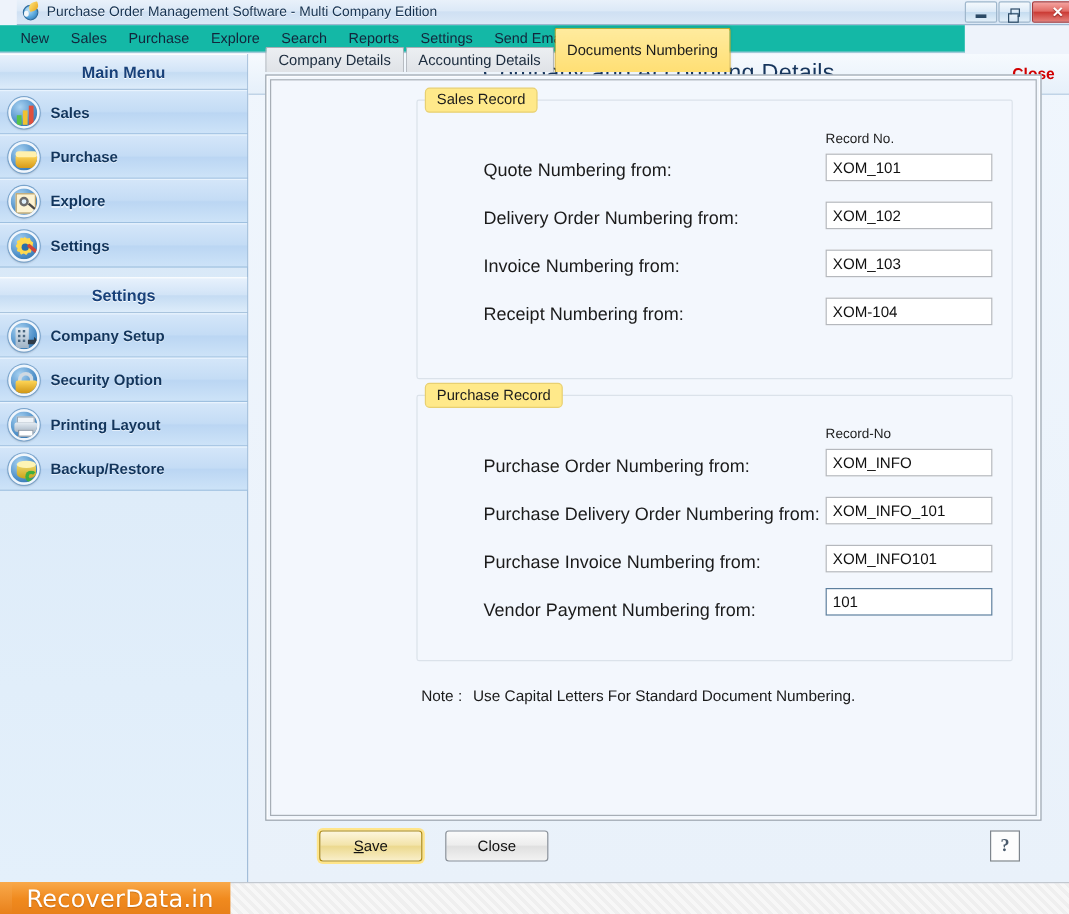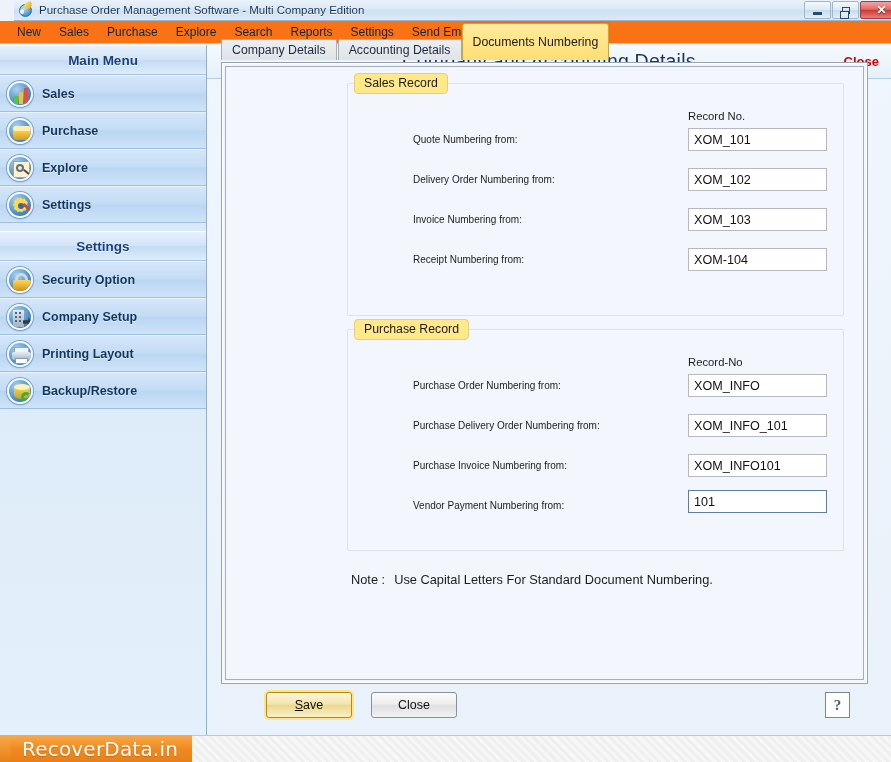--- a/index.html
+++ b/index.html
@@ -72,22 +72,22 @@
     border:1px solid #2b4a66; background: linear-gradient(to bottom,#eaf3fb,#d3e4f3);
   }
   .cap-glyph-close {
     color: #ffffff; font-size: 12px; font-weight: bold; line-height: 1;
     text-shadow: 0 1px 1px rgba(100,0,0,0.7);
     font-family: "Liberation Sans", sans-serif;
   }
 
   
   #menubar {
-    position: absolute; left: 0; top: 21px; width: 891px; height: 23px;
-    background: #f97316;
+    position: absolute; left: 0; top: 21px; width: 804px; height: 23px;
+    background: #14b8a6;
     border-bottom: 1px solid #b9cde0;
     display: flex; align-items: center; padding-left: 8px;
   }
   .menu-item {
     font-size: 12px; color: #12263c; padding: 2px 9px; white-space: nowrap; cursor: default;
   }
 
   
   #sidebar {
     position: absolute; left: 0; top: 45px; width: 207px; height: 690px;
@@ -224,21 +224,21 @@
     border: 1px solid #e8d071;
     border-radius: 4px;
     padding: 2px 9px 3px 9px;
     font-size: 12.3px; color: #1c1c1c;
     white-space: nowrap;
   }
   .col-head {
     position: absolute; font-size: 11.3px; color: #1c1c1c;
   }
   .field-label {
-    position: absolute; font-size: 10px; color: #1b1b1b; white-space: nowrap; margin-left: 10px;
+    position: absolute; font-size: 15px; color: #1b1b1b; white-space: nowrap;
   }
   .field-input {
     position: absolute; width: 139px; height: 23px;
     border: 1px solid #b5b8bd;
     background: #ffffff;
     font-family: "Liberation Sans", sans-serif;
     font-size: 12.6px; color: #111111;
     padding: 0 0 0 5px;
     outline: none;
   }
@@ -376,33 +376,33 @@
             </div>
           <div class="side-label">Settings</div>
         </div>
       </div>
     </div>
 
     <div class="panel" style="margin-top:8px;">
       <div class="panel-header">Settings</div>
       <div class="panel-body">
         <div class="side-item">
+          <div class="side-ico ico-company">
+              <i class="g g1"></i>
+              <i class="g g2"></i>
+              <i class="g g3"></i>
+            </div>
+          <div class="side-label">Company Setup</div>
+        </div>
+        <div class="side-item">
           <div class="side-ico ico-security">
               <i class="g g1"></i>
               <i class="g g2"></i>
             </div>
           <div class="side-label">Security Option</div>
-        </div>
-        <div class="side-item">
-          <div class="side-ico ico-company">
-              <i class="g g1"></i>
-              <i class="g g2"></i>
-              <i class="g g3"></i>
-            </div>
-          <div class="side-label">Company Setup</div>
         </div>
         <div class="side-item">
           <div class="side-ico ico-printing">
               <i class="g g1"></i>
               <i class="g g2"></i>
               <i class="g g3"></i>
             </div>
           <div class="side-label">Printing Layout</div>
         </div>
         <div class="side-item">

